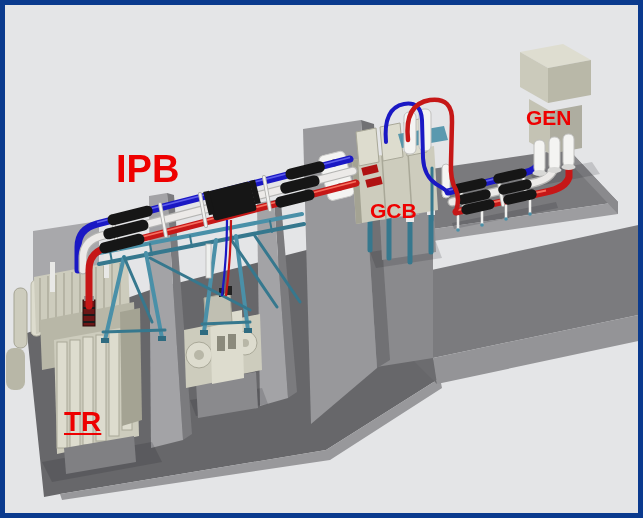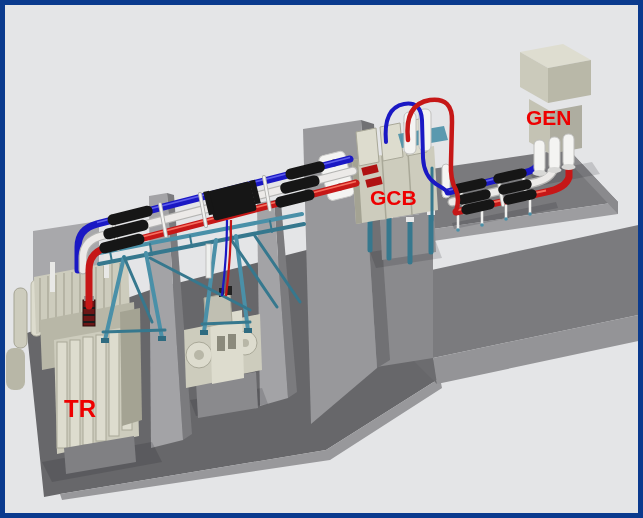--- a/index.html
+++ b/index.html
@@ -6,22 +6,22 @@
     --frame_border:#0a3a8e; --background:#e4e5e7; --label_text:#ee0000;
     --busbar_blue:#1a18c4; --busbar_red:#c61717; --busbar_white:#eceae8;
     --joint_black:#161616; --support_steel:#4a90a8; --platform_gray:#7a7a7d;
     --equipment_beige:#cdccbd;
   }
   html,body{margin:0;padding:0;background:#fff;}
   .stage{position:relative;width:643px;height:518px;font-family:"Liberation Sans",sans-serif;overflow:hidden;background:var(--background);}
   .stage svg{position:absolute;left:0;top:0;}
   .lbl{position:absolute;color:var(--label_text);font-weight:bold;line-height:1;letter-spacing:0;user-select:none;text-align:center;}
   #lbl-ipb{left:116px;top:150px;font-size:38px;}
-  #lbl-tr{left:64px;top:397px;font-size:24px;}
-  #lbl-gcb{left:370px;top:187px;font-size:21px;}
+  #lbl-tr{left:64px;top:408px;font-size:28px;text-decoration:underline;}
+  #lbl-gcb{left:370px;top:200px;font-size:21px;}
   #lbl-gen{left:526px;top:107px;font-size:21px;}
 
   .beige1{fill:#dddcce;} .beige2{fill:var(--equipment_beige);} .beige3{fill:#b8b7a7;} .beige4{fill:#a4a393;}
   .floorL{fill:#67676a;} .floorEdge{fill:#98989b;}
   .deckLo{fill:#7b7b7e;} .deckUp{fill:var(--platform_gray);} .skirt{fill:#9d9da0;} .sideface{fill:#8a8a8d;} .darkface{fill:#6c6c6f;}
   .wallf{fill:#a3a3a6;} .walls{fill:#7b7b7e;} .wall3f{fill:#98989b;} .wall3s{fill:#717174;} .wall0{fill:#a8a8ab;}
   .ped{fill:#8f8f92;} .pedtop{fill:#9a9a9d;}
   .tealln{stroke:var(--support_steel);fill:none;stroke-linecap:round;}
   .tealdk{stroke:#36788e;fill:none;stroke-linecap:round;}
   .tealf{fill:var(--support_steel);}
@@ -272,16 +272,17 @@
   </g>
 
   <g>
     <path class="pipe-blue" d="M386 142 Q383 108 404 104 Q421 101 422 120 L423 158 Q424 176 436 184 Q443 188 448 192"></path>
     <path class="pipe-red" d="M408 140 Q404 104 430 100 Q453 97 452 122 L451 162 Q450 180 456 190 Q460 200 456 211"></path>
   </g>
 
   <rect x="2.5" y="2.5" width="638" height="513" fill="none" stroke="var(--frame_border)" stroke-width="5"></rect>
 </svg>
 
+  <div class="lbl" id="lbl-ipb">IPB</div>
   <div class="lbl" id="lbl-tr">TR</div>
   <div class="lbl" id="lbl-gcb">GCB</div>
   <div class="lbl" id="lbl-gen">GEN</div>
 </div>
 
 </body></html>

